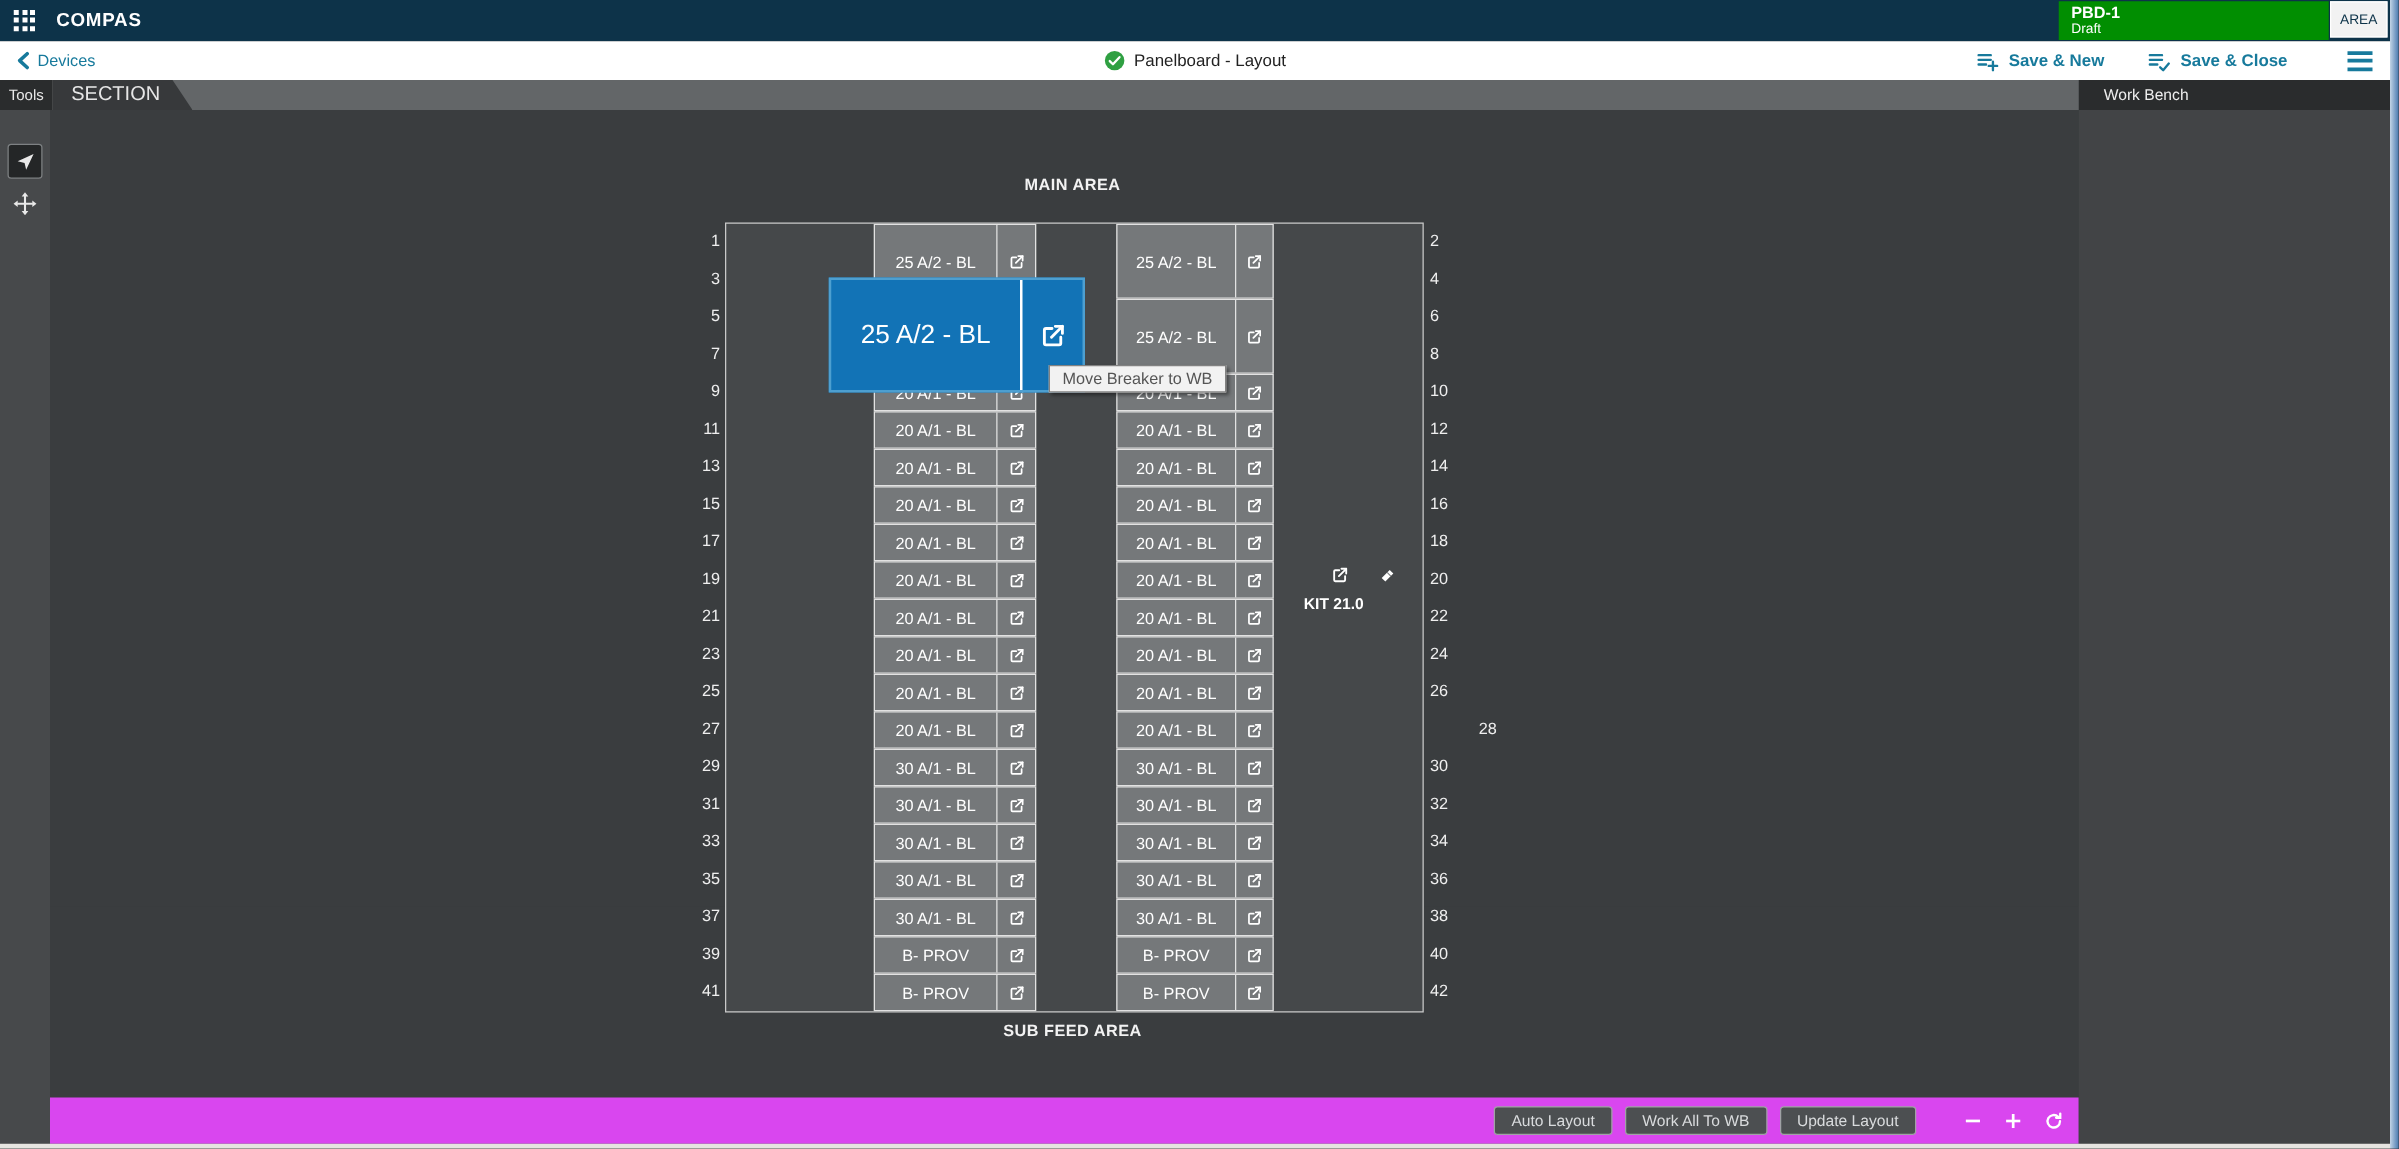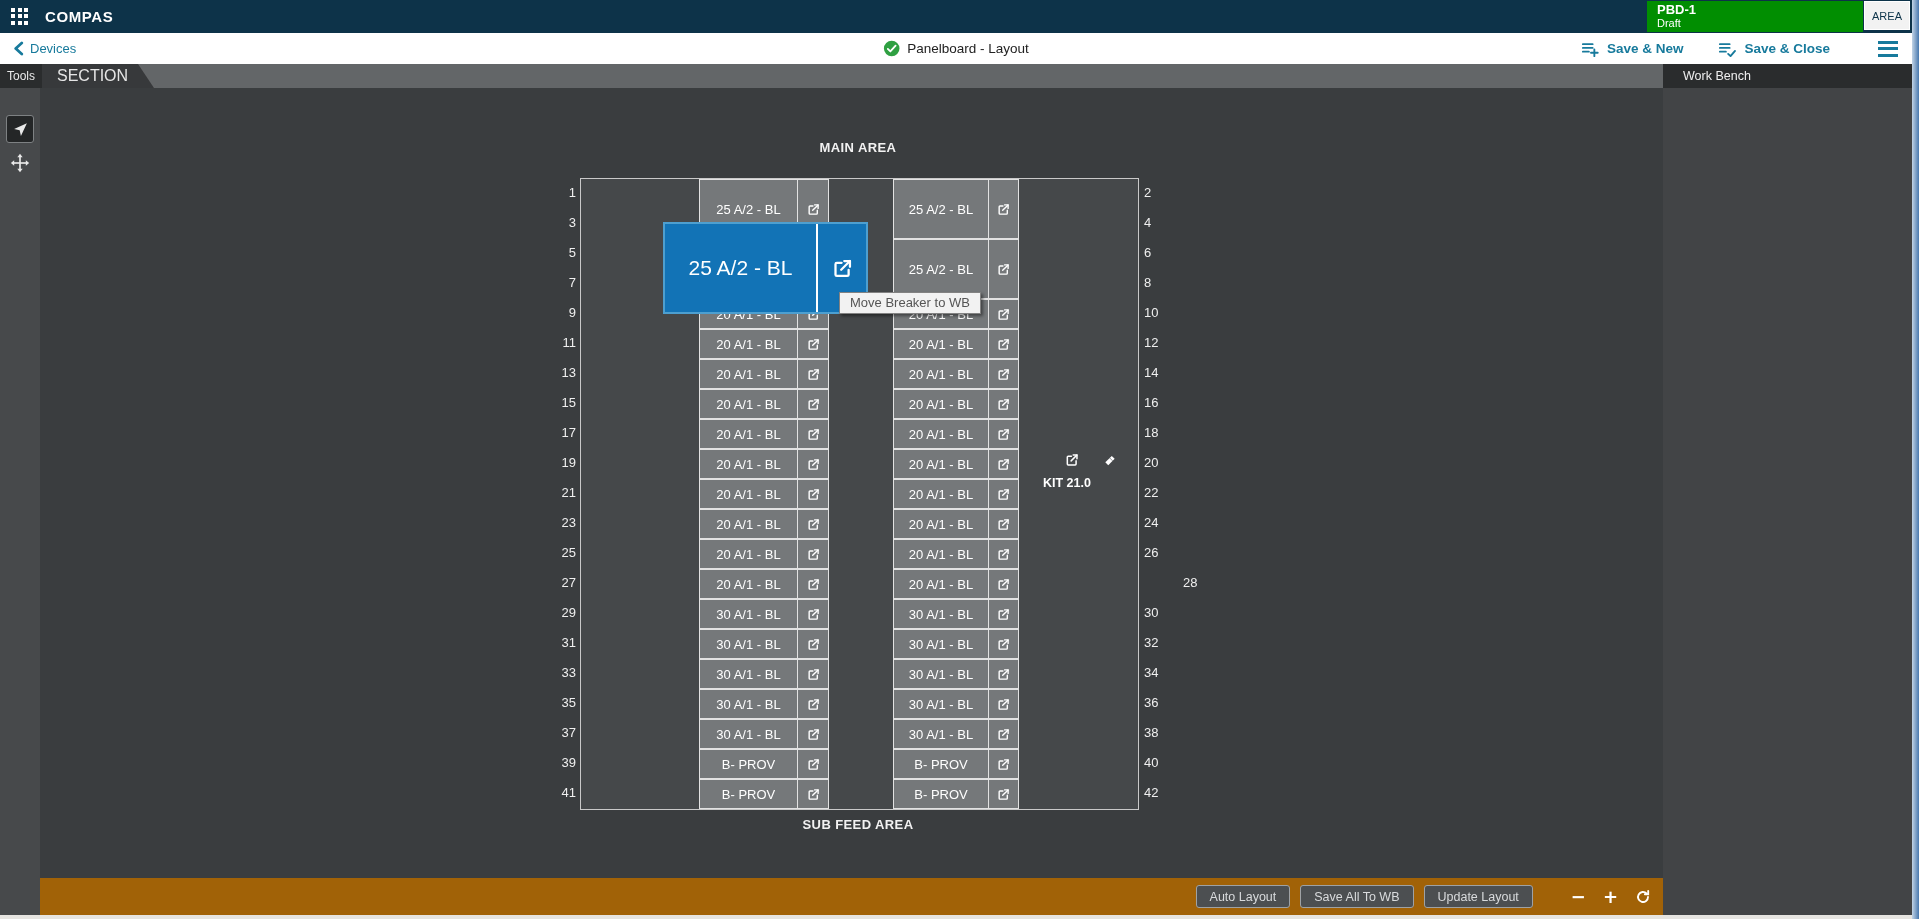--- a/index.html
+++ b/index.html
@@ -92,21 +92,21 @@
         box-shadow:2px 2px 3px rgba(0,0,0,.45);}
 
   
   .kit{position:absolute;left:462px;top:274px;width:96px;z-index:2;text-align:left;cursor:pointer;}
   .kit-icons{display:flex;justify-content:center;gap:24px;align-items:center;}
   .kit-icons span{display:flex;cursor:pointer;}
   .kit-icons svg{width:14px;height:14px;}
   .kit-label{margin-top:9px;color:#fff;font-size:12.5px;font-weight:700;}
 
   
-  .bbar{position:absolute;left:40px;top:878px;width:1623px;height:37px;background:#a16207;
+  .bbar{position:absolute;left:40px;top:878px;width:1623px;height:37px;background:#d946ef;
         display:flex;align-items:center;justify-content:flex-end;padding-right:12px;
         box-sizing:border-box;gap:10px;}
   .bbtn{height:23px;padding:0 13px;background:#4c4f51;border:1px solid #9fa2a4;border-radius:3px;
         color:#d9dbdd;font-size:12.5px;display:flex;align-items:center;cursor:pointer;
         font-family:"Liberation Sans",sans-serif;}
   .zoomgrp{display:flex;align-items:center;gap:17px;margin-left:28px;}
   .zicon{color:#fff;font-size:18px;font-weight:700;line-height:18px;cursor:pointer;
         font-family:"DejaVu Sans",sans-serif;}
   .zicon svg{width:16px;height:16px;display:block;}
 
@@ -674,21 +674,21 @@
       <div class="cnum numR" style="top: 540px;">32</div>
       <div class="cnum numR" style="top: 570px;">34</div>
       <div class="cnum numR" style="top: 600px;">36</div>
       <div class="cnum numR" style="top: 630px;">38</div>
       <div class="cnum numR" style="top: 660px;">40</div>
       <div class="cnum numR" style="top: 690px;">42</div>
     </div>
 
   <div class="bbar">
     <button class="bbtn">Auto Layout</button>
-    <button class="bbtn">Save All To WB</button>
+    <button class="bbtn">Work All To WB</button>
     <button class="bbtn">Update Layout</button>
     <div class="zoomgrp">
       <span class="zicon">−</span>
       <span class="zicon">+</span>
       <span class="zicon">
         <svg viewBox="0 0 24 24" fill="none" stroke="#fff" stroke-width="2.8" stroke-linecap="round">
             <path d="M19.5 12a7.5 7.5 0 1 1-2.2-5.3"></path>
             <path d="M19.8 2.8v5h-5" fill="none"></path>
           </svg>
       </span>

